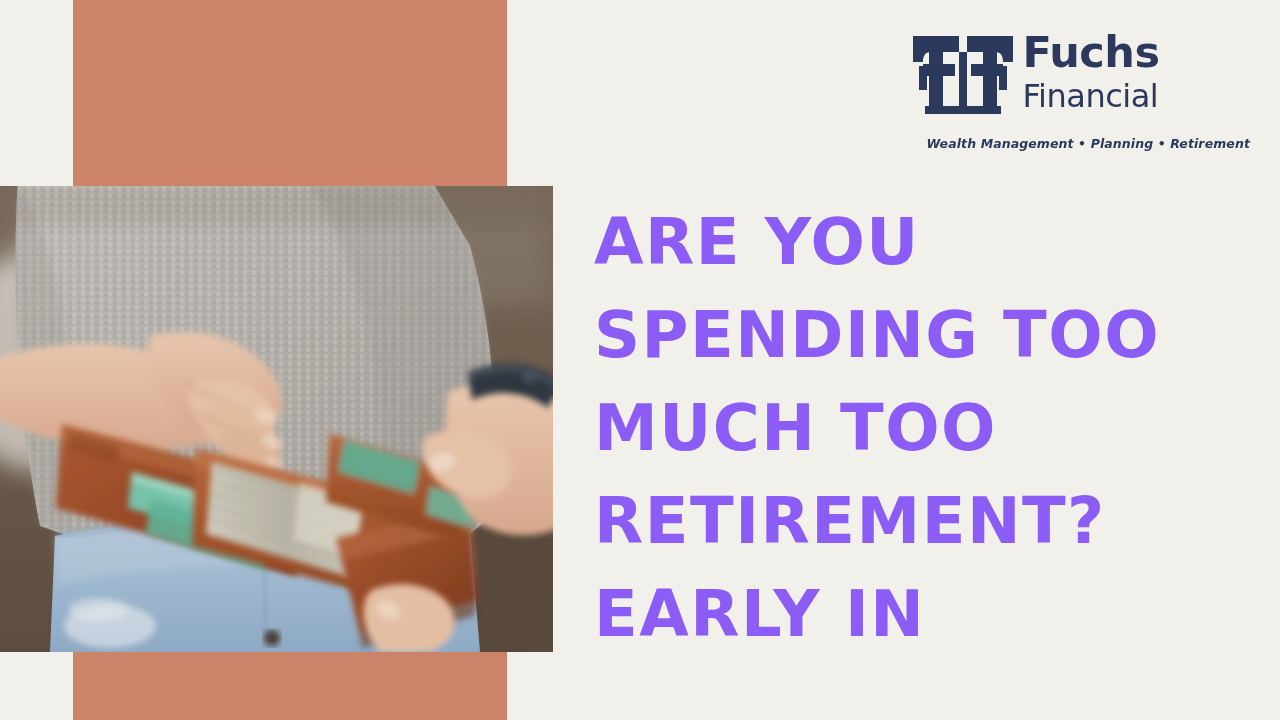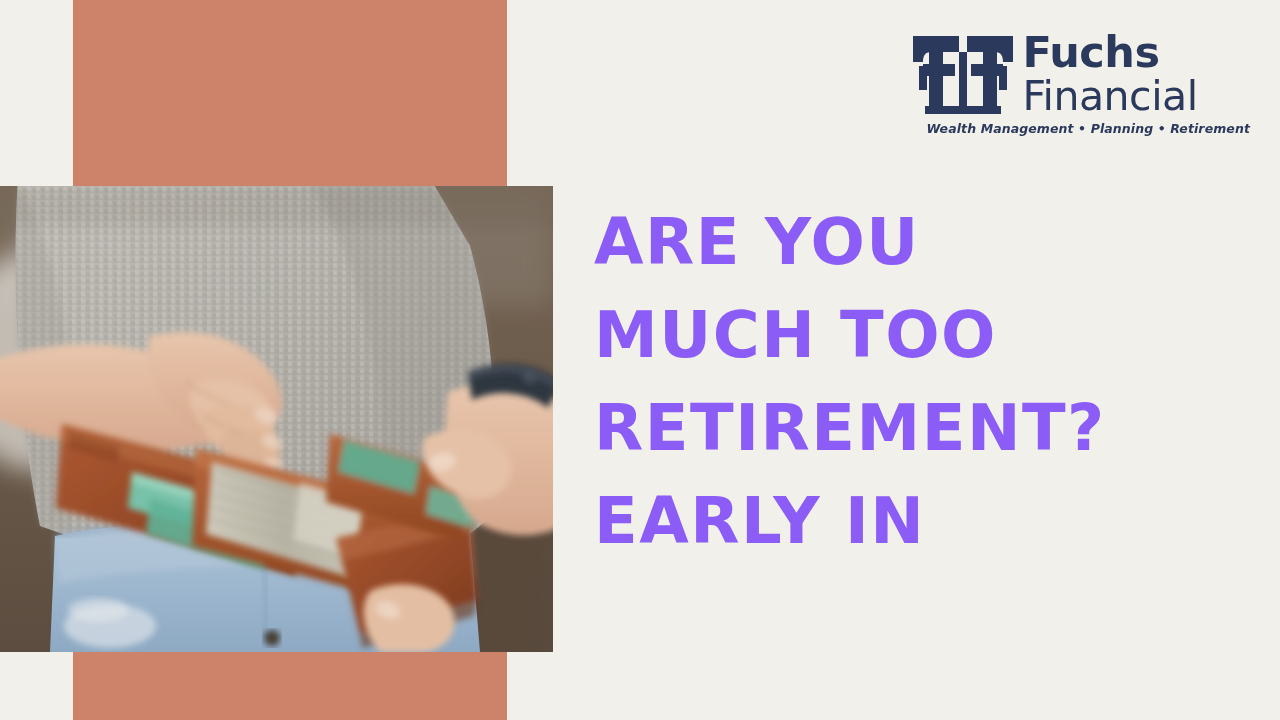--- a/index.html
+++ b/index.html
@@ -94,33 +94,33 @@
     font-family: "DejaVu Sans", sans-serif;
     font-weight: 700;
     font-size: 43px;
     line-height: 44px;
     letter-spacing: -0.5px;
   }
   .logo-word-2 {
     color: #2B3A5C;
     font-family: "DejaVu Sans", sans-serif;
     font-weight: 400;
-    font-size: 41px;
+    font-size: 32px;
     line-height: 44px;
     letter-spacing: -0.5px;
   }
   .logo-tagline {
     color: #2B3A5C;
     font-family: "DejaVu Sans", sans-serif;
     font-style: italic;
     font-weight: 700;
     font-size: 12.5px;
     line-height: 16px;
     letter-spacing: 0.1px;
-    margin-top: 3px;
+    margin-top: 18px;
     margin-left: -96px;
     white-space: nowrap;
   }
 </style>
 </head>
 <body>
 
 <div class="canvas">
 
   <div class="block-top"></div>
@@ -273,20 +273,21 @@
         <circle cx="530" cy="190" r="7" fill="#4A5563" opacity="0.9"></circle>
       </g>
 
       <rect width="553" height="466" fill="#3A2E22" opacity="0.05"></rect>
       <rect x="0" y="0" width="553" height="40" fill="#4A3D30" opacity="0.10" filter="url(#softer)"></rect>
     </svg>
   </div>
 
   <div class="headline">
     <span class="headline-line">ARE YOU</span>
+    <span class="headline-line">SPENDING TOO</span>
     <span class="headline-line">MUCH TOO</span>
     <span class="headline-line">RETIREMENT?</span>
     <span class="headline-line">EARLY IN</span>
   </div>
 
   <div class="logo">
     <svg class="logo-mark" viewBox="0 0 104 88">
       <g fill="#2B3A5C">
 
         <path d="M2,6 L 48,6 L 48,22 L 20,22 C 14,22 12,26 12,32 L 2,32 Z"></path>

